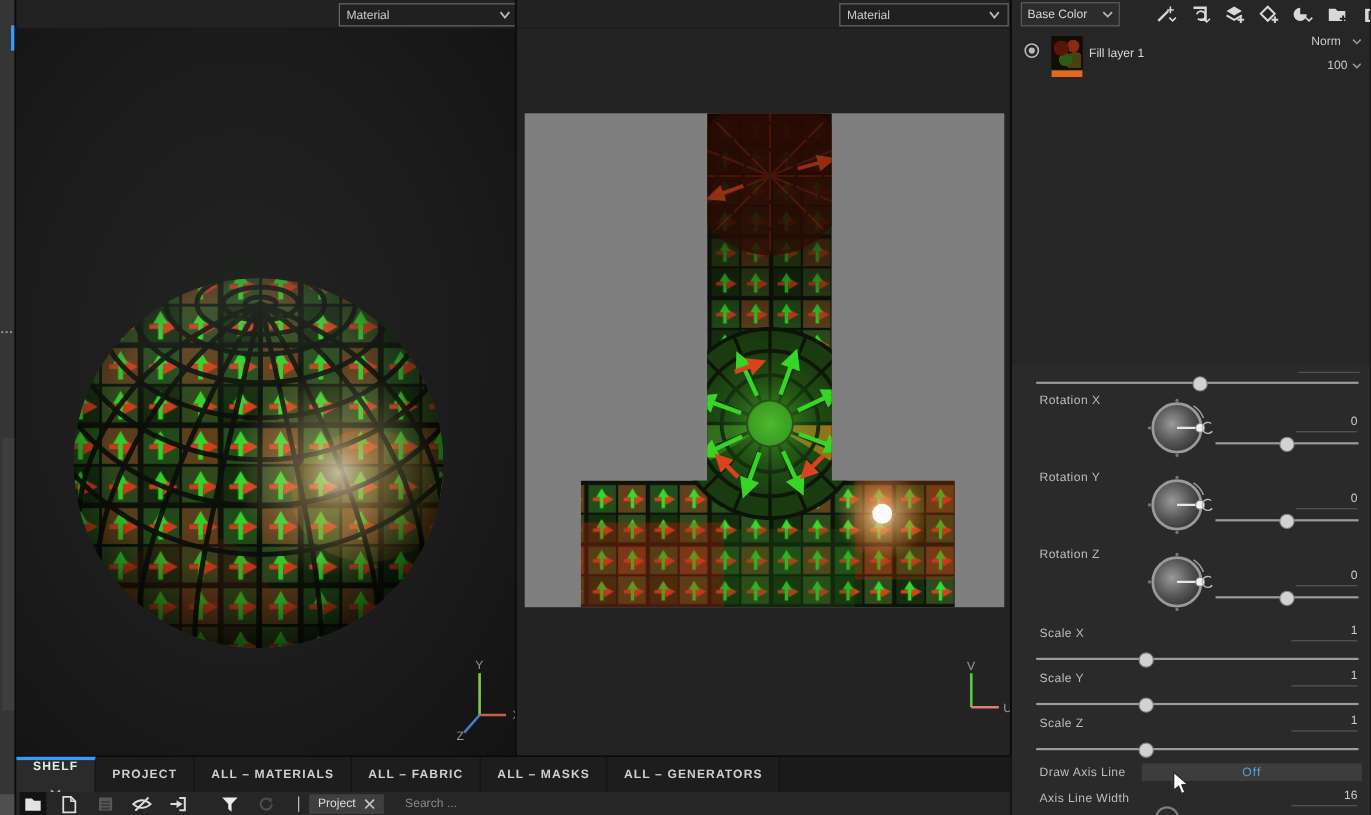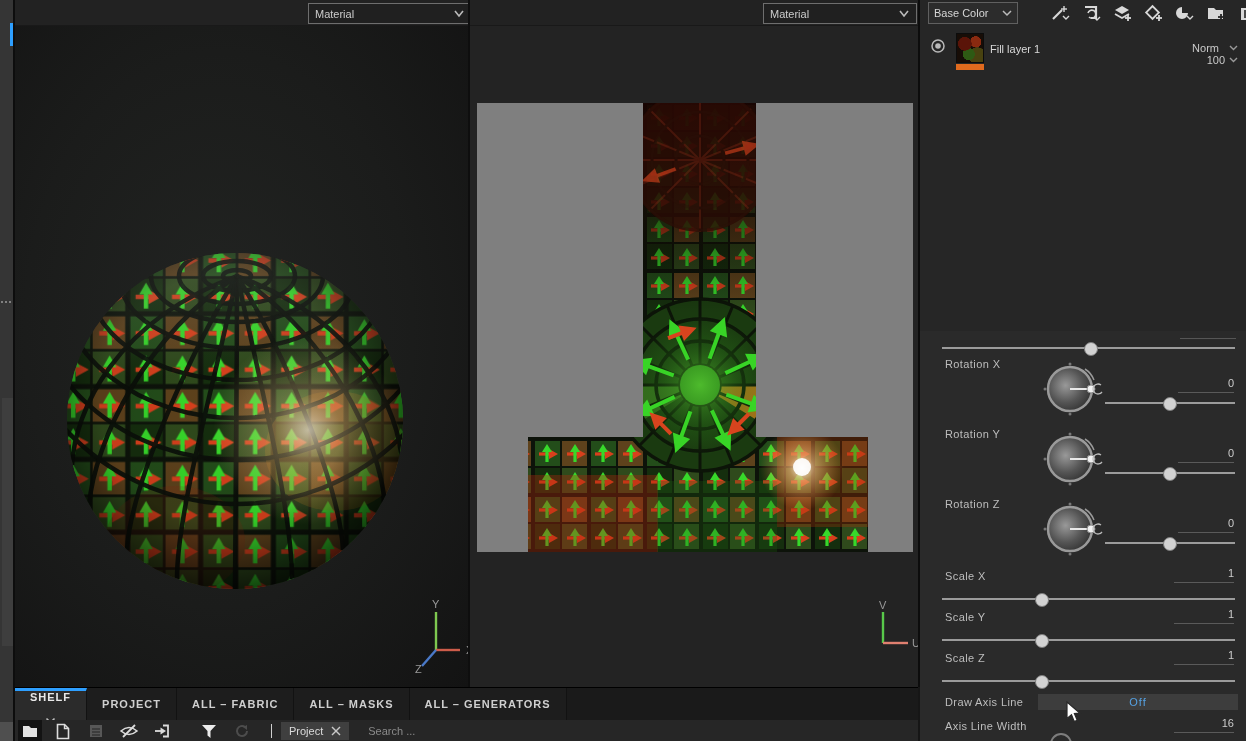--- a/index.html
+++ b/index.html
@@ -424,21 +424,21 @@
     </div>
 
     <div class="layer-row abs">
       <svg class="vis-icon" width="16" height="16">
         <circle cx="8" cy="8" r="6" stroke="#b9b9b9" stroke-width="1.5" fill="none"></circle>
         <circle cx="8" cy="8" r="2.8" fill="#b9b9b9"></circle>
         </svg>
       <div id="layer-thumb" class="abs"></div>
       <div id="layer-colorbar" class="abs"></div>
       <div id="layer-name" class="abs">Fill layer 1</div>
-      <div class="blendsel" style="top:13px;gap:10px;">
+      <div class="blendsel" style="top:3px;gap:10px;">
         <span>Norm</span>
         <svg width="9" height="6">
             <path d="M1,1 L4.5,4.5 L8,1" stroke="#999" stroke-width="1.4" fill="none"></path>
           </svg>
       </div>
       <div class="blendsel" style="top:25px;">
         <span>100</span>
         <svg width="9" height="6">
             <path d="M1,1 L4.5,4.5 L8,1" stroke="#999" stroke-width="1.4" fill="none"></path>
           </svg>
@@ -551,20 +551,23 @@
         <span>SHELF</span>
         <svg width="11" height="11">
           <line x1="1.5" y1="1.5" x2="9.5" y2="9.5" stroke="#bdbdbd" stroke-width="1.6"></line>
           <line x1="9.5" y1="1.5" x2="1.5" y2="9.5" stroke="#bdbdbd" stroke-width="1.6"></line>
           </svg>
       </div>
       <div class="tab">
           <span>PROJECT</span>
         </div>
       <div class="tab">
+          <span>ALL – MATERIALS</span>
+        </div>
+      <div class="tab">
           <span>ALL – FABRIC</span>
         </div>
       <div class="tab">
           <span>ALL – MASKS</span>
         </div>
       <div class="tab">
           <span>ALL – GENERATORS</span>
         </div>
       <div class="fill"></div>
     </div>

